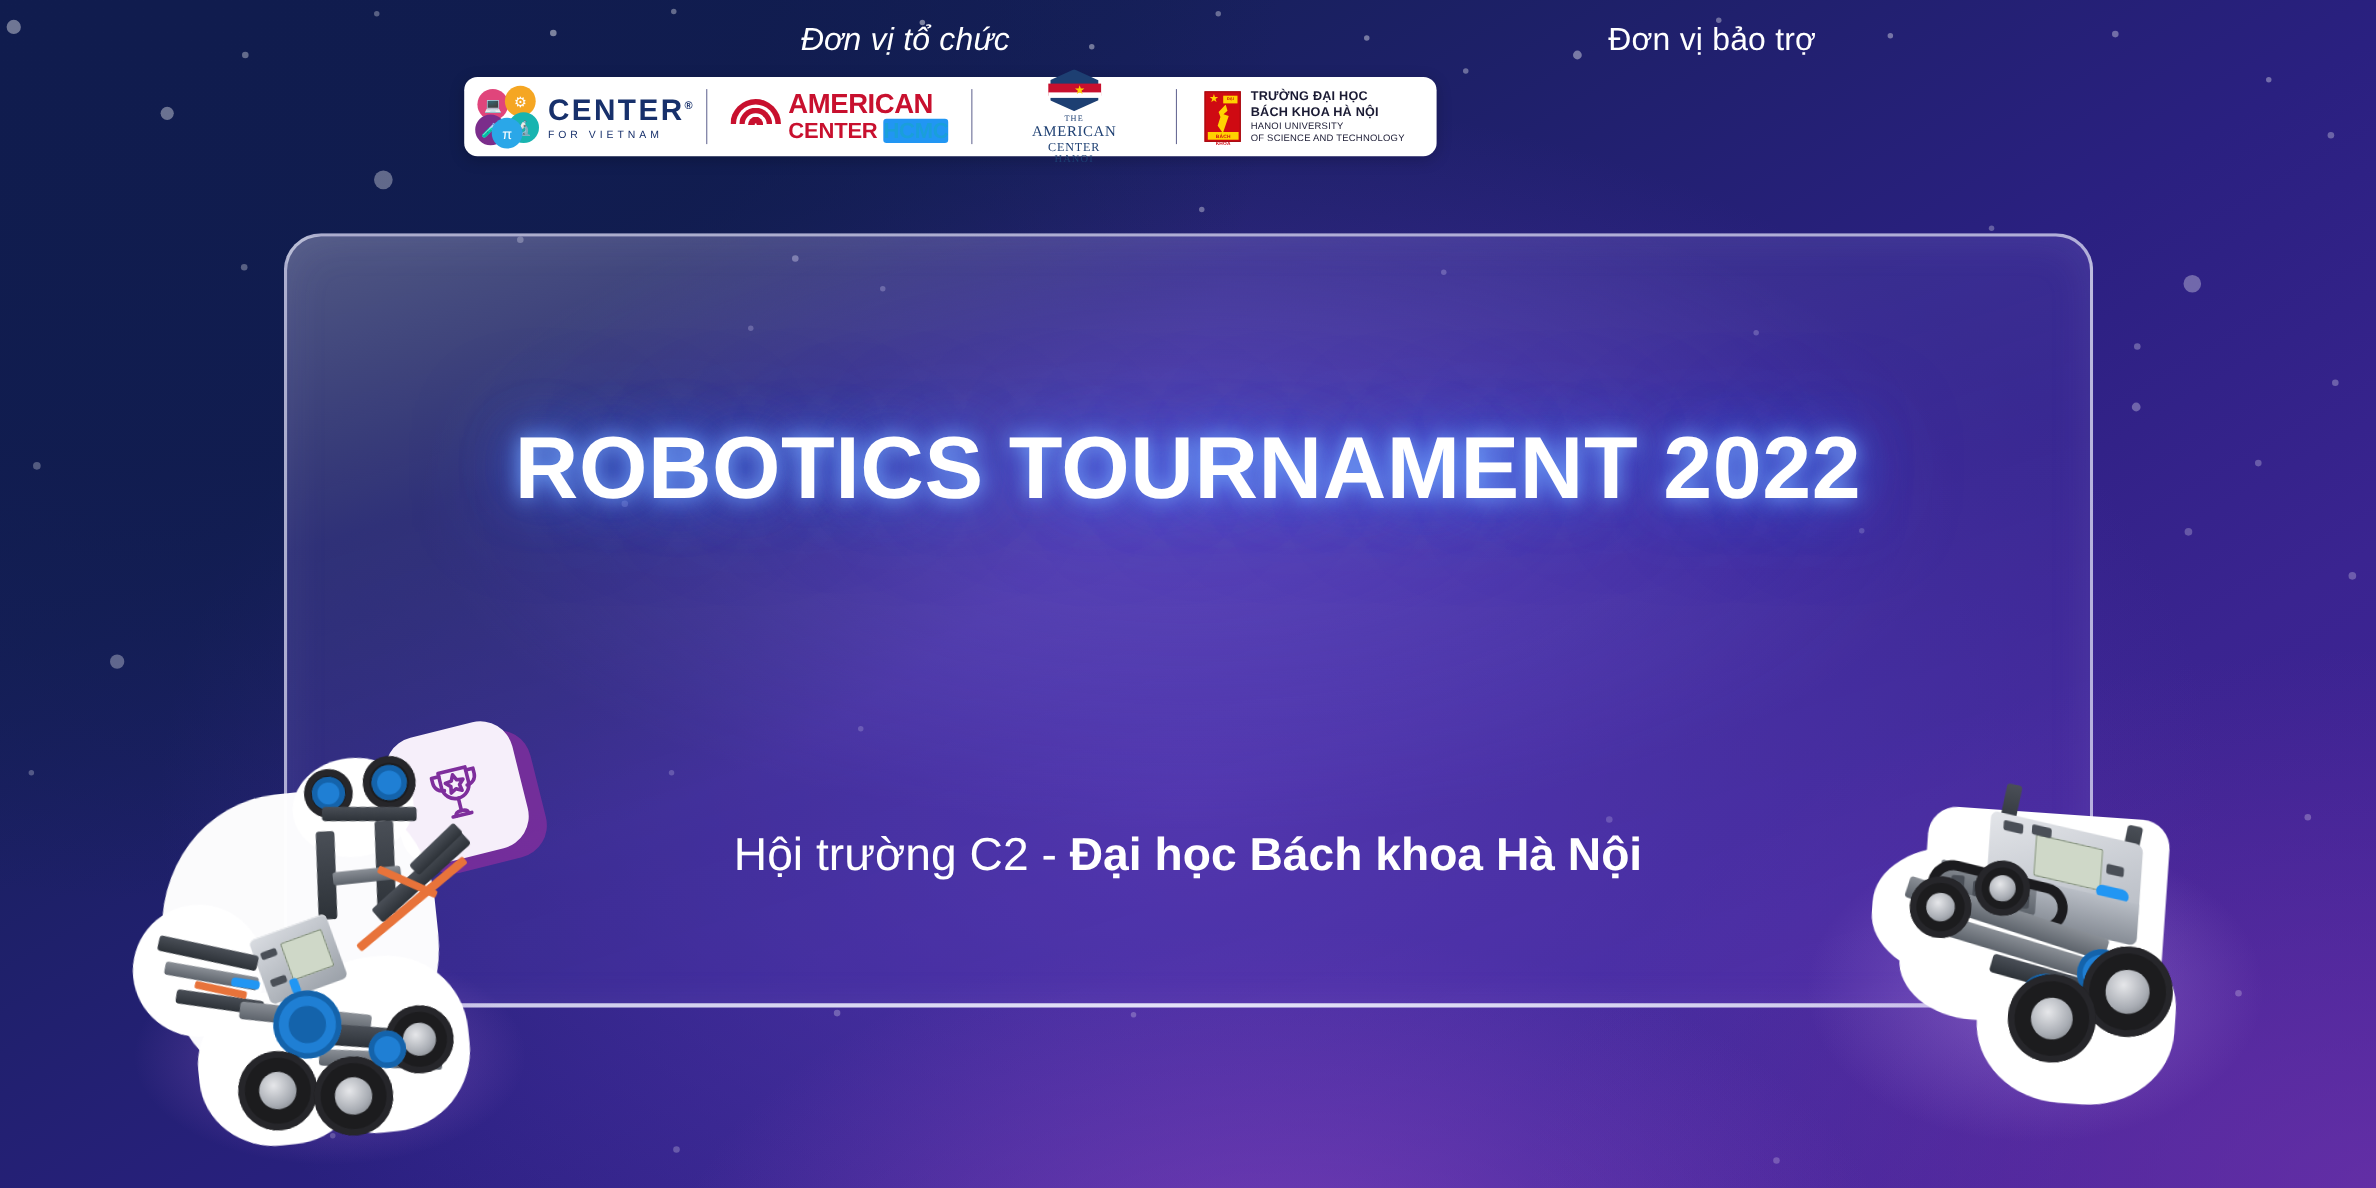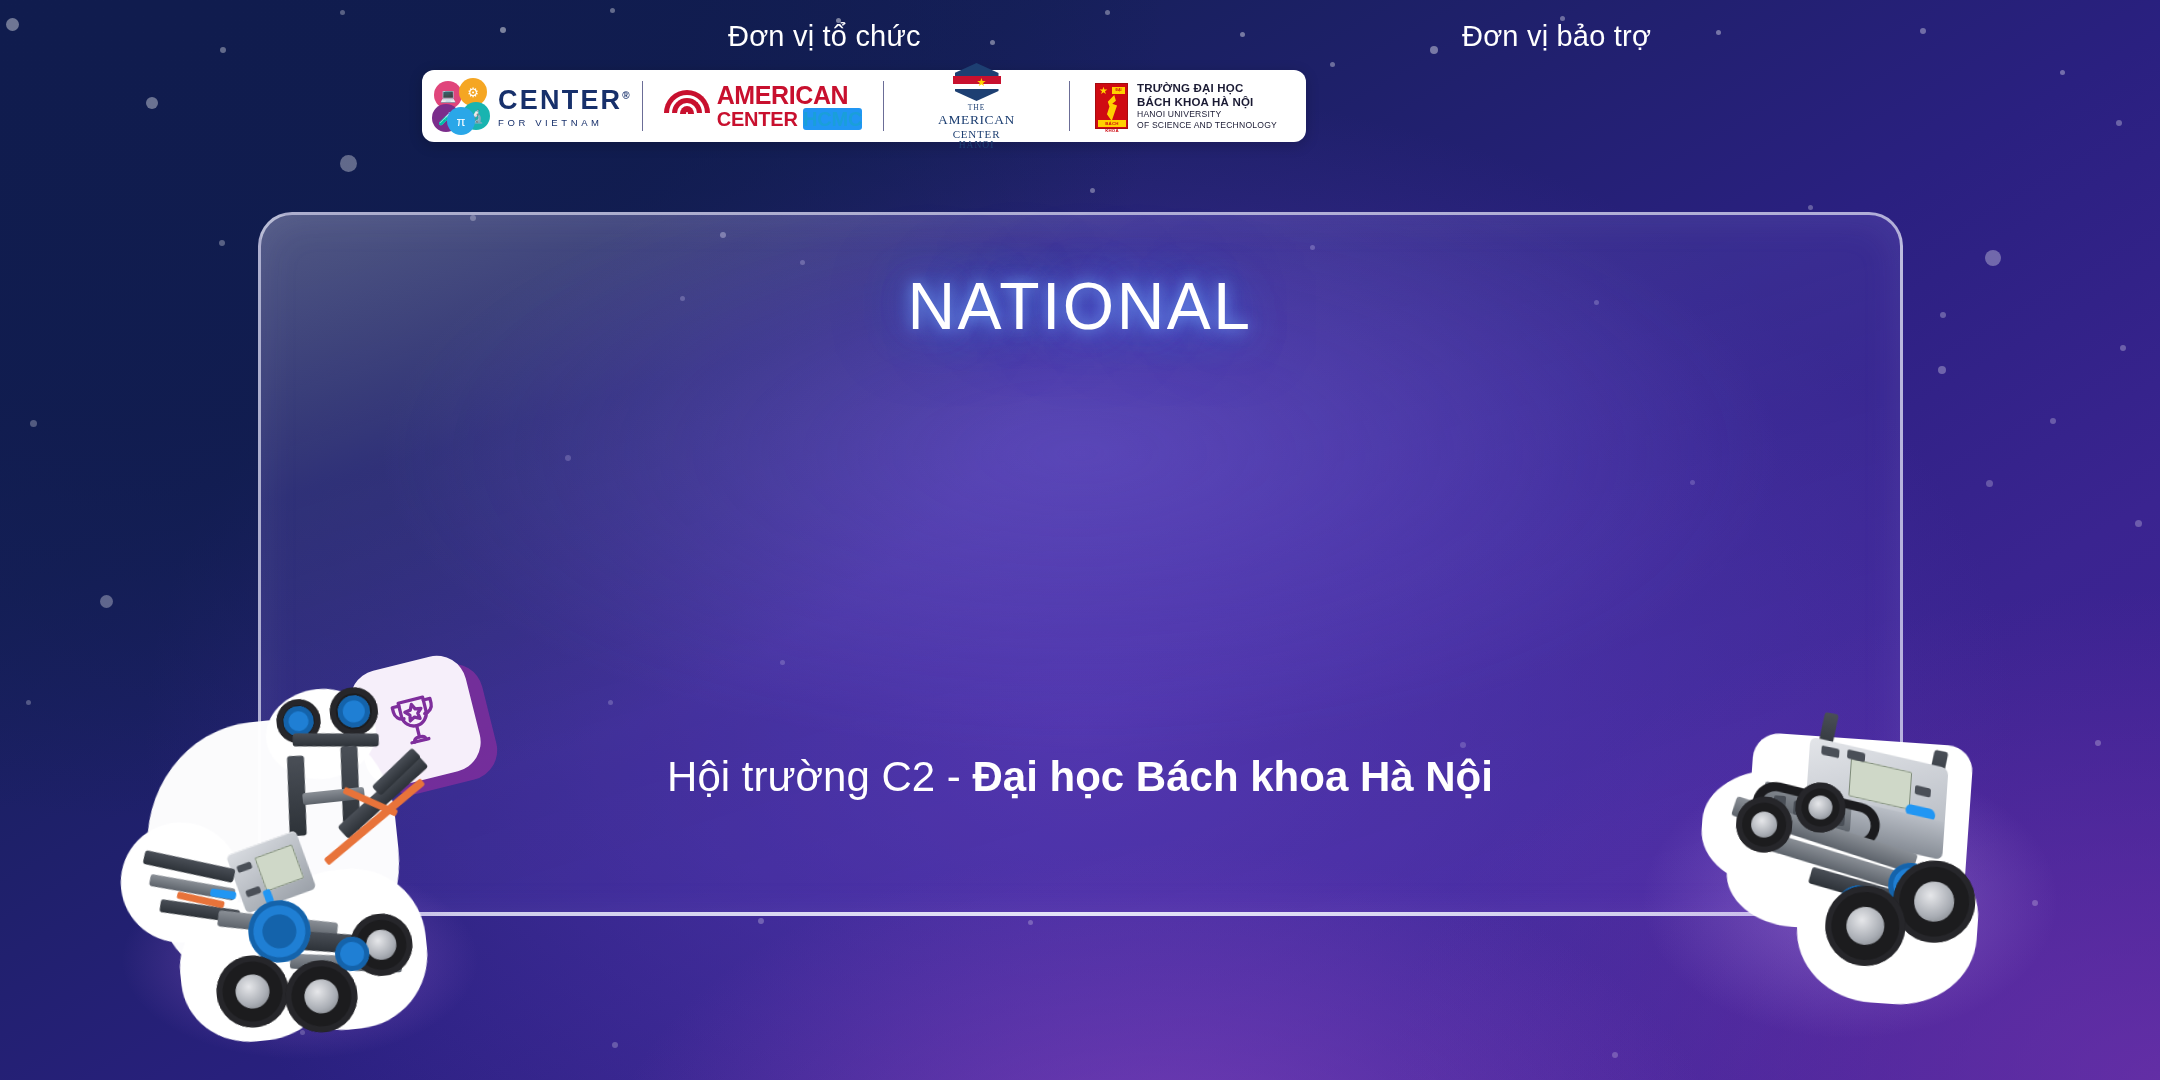--- a/index.html
+++ b/index.html
@@ -74,21 +74,21 @@
 
   
   .hdr-label {
     position: absolute;
     color: #ffffff;
     font-size: 29px;
     font-weight: 400;
     letter-spacing: 0.2px;
     white-space: nowrap;
   }
-  #org-label { left: 728px; top: 20px; }
+  #org-label { left: 728px; top: 20px; font-style: italic; }
   #spon-label { left: 1462px; top: 20px; }
 
   #org-card {
     position: absolute;
     left: 422px;
     top: 70px;
     width: 884px;
     height: 72px;
     background: #ffffff;
     border-radius: 12px;
@@ -440,21 +440,21 @@
           <div class="hust-s">HANOI UNIVERSITY</div>
           <div class="hust-s">OF SCIENCE AND TECHNOLOGY</div>
         </div>
       </div>
     </div>
   </div>
 
   <div class="hdr-label" id="spon-label">Đơn vị bảo trợ</div>
 
 
-  <div id="t-national">NATIONAL</div>
+  <div id="t-main">ROBOTICS TOURNAMENT 2022</div>
 
 
 
   <div id="t-venue">
     <span>Hội trường C2 - </span><span class="bold">Đại học Bách khoa Hà Nội</span>
   </div>
 
   <div class="glow-left"></div>
   <div class="glow-right"></div>
 

